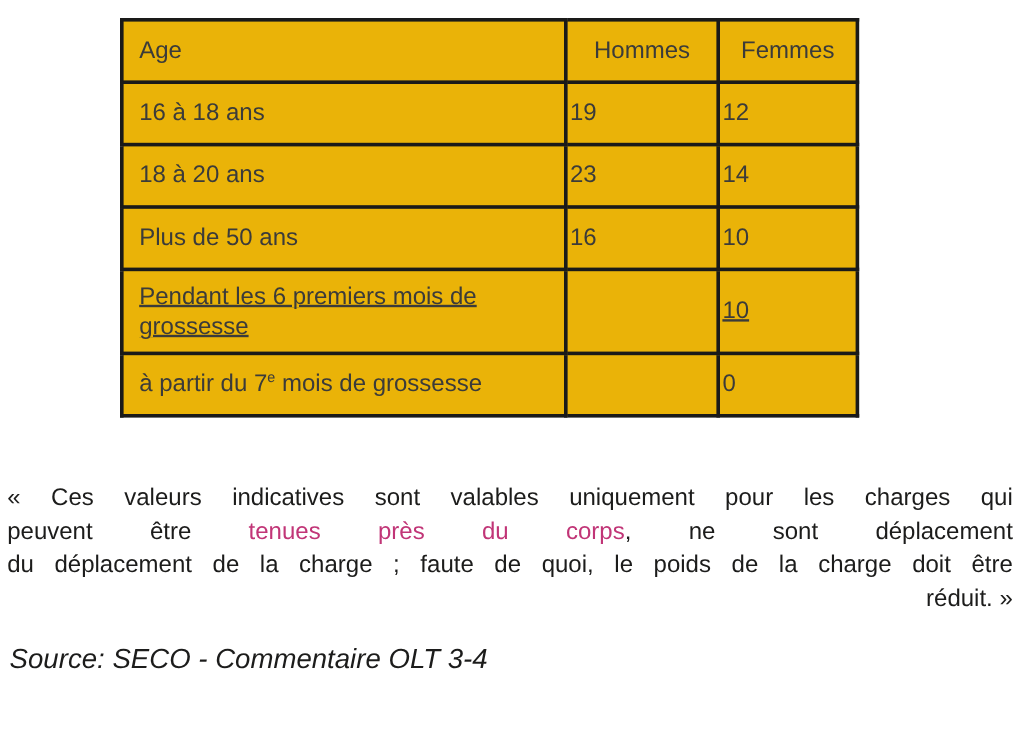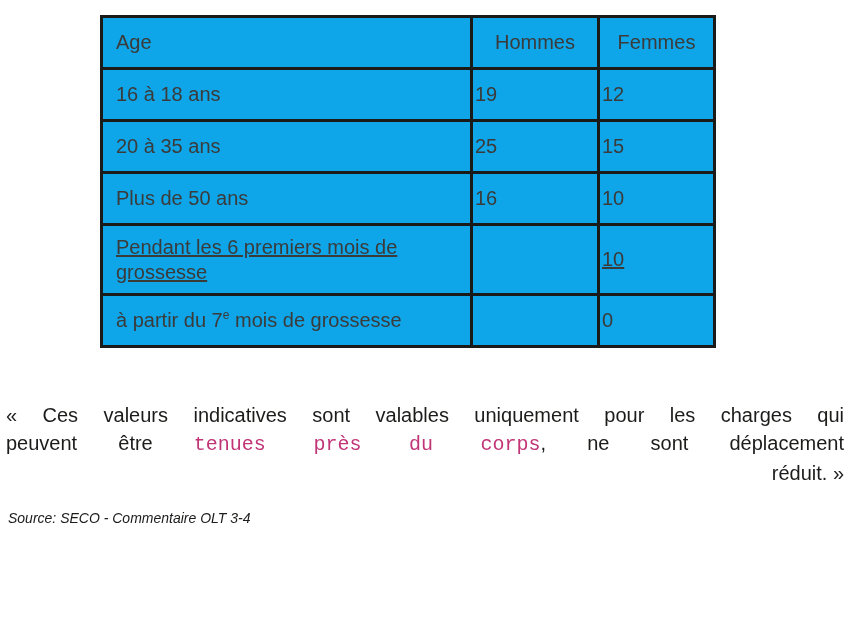--- a/index.html
+++ b/index.html
@@ -25,21 +25,21 @@
     table-layout: fixed;
     width: 613px;
     color: var(--table-text, #3b3b3a);
     font-size: 20px;
   }
   table.limits th,
   table.limits td {
     border: 3px solid var(--border, #1a1a19);
     font-weight: 400;
     vertical-align: middle;
-    background: #0ea5e9;
+    background: #eab308;
     line-height: 1.25;
   }
   table.limits col.c-age   { width: 370px; }
   table.limits col.c-homme { width: 127px; }
   table.limits col.c-femme { width: 116px; }
   table.limits th.age, table.limits td.age {
     text-align: left;
     padding: 4px 8px 4px 13px;
   }
   table.limits th.num, table.limits td.num {
@@ -65,28 +65,27 @@
     text-align: justify;
     text-align-last: justify;
     text-justify: inter-word;
     white-space: normal;
   }
   .note .lline {
     text-align: right;
   }
   .note .hl {
     color: var(--highlight, #c13577);
-    font-family: Liberation Mono, monospace;
   }
 
   
   .source {
     margin: 23px 6px 0 8px;
     color: var(--text, #1c1c1b);
-    font-size: 14px;
+    font-size: 23px;
     font-style: italic;
   }
 </style>
 </head>
 <body>
 
 <div class="page">
 
   <table class="limits">
     <colgroup>
@@ -101,23 +100,23 @@
         <th class="num">Femmes</th>
       </tr>
     </thead>
     <tbody>
       <tr class="row">
         <td class="age">16 à 18 ans</td>
         <td class="num">19</td>
         <td class="num">12</td>
       </tr>
       <tr class="row">
-        <td class="age">20 à 35 ans</td>
-        <td class="num">25</td>
-        <td class="num">15</td>
+        <td class="age">18 à 20 ans</td>
+        <td class="num">23</td>
+        <td class="num">14</td>
       </tr>
       <tr class="row">
         <td class="age">Plus de 50 ans</td>
         <td class="num">16</td>
         <td class="num">10</td>
       </tr>
       <tr class="tall">
         <td class="age">Pendant les 6 premiers mois de grossesse</td>
         <td class="num"></td>
         <td class="num">10</td>
@@ -126,18 +125,19 @@
         <td class="age"><span>à partir du 7</span><sup>e</sup><span> mois de grossesse</span></td>
         <td class="num"></td>
         <td class="num">0</td>
       </tr>
     </tbody>
   </table>
 
   <div class="note">
     <div class="jline"><span>« Ces valeurs indicatives sont valables uniquement pour les charges qui</span></div>
     <div class="jline"><span>peuvent être </span><span class="hl">tenues près du corps</span><span>, ne sont déplacement</span></div>
+    <div class="jline"><span>du déplacement de la charge ; faute de quoi, le poids de la charge doit être</span></div>
     <div class="lline"><span>réduit. »</span></div>
   </div>
 
   <div class="source">Source: SECO - Commentaire OLT 3-4</div>
 
 </div>
 
 </body></html>

